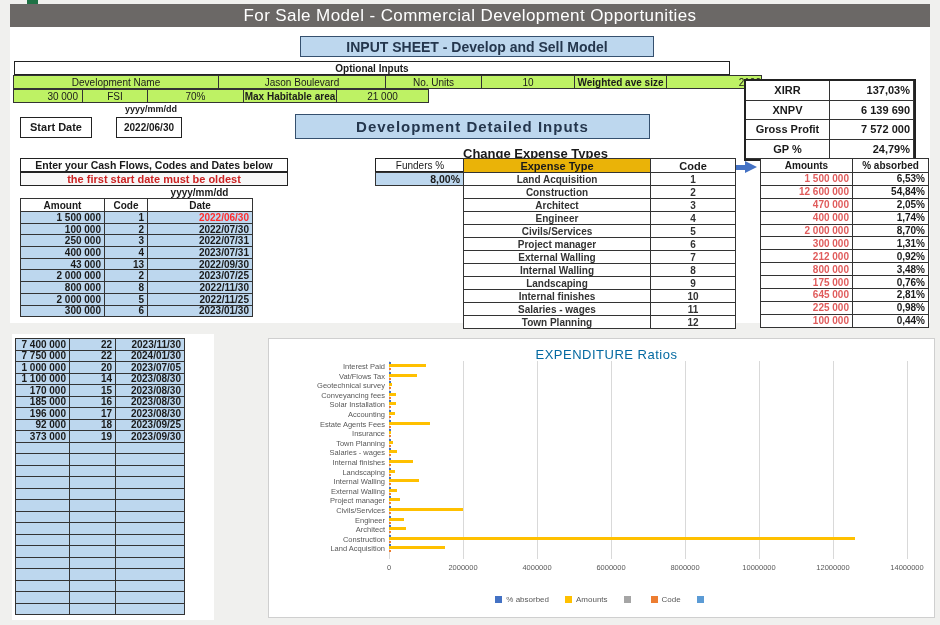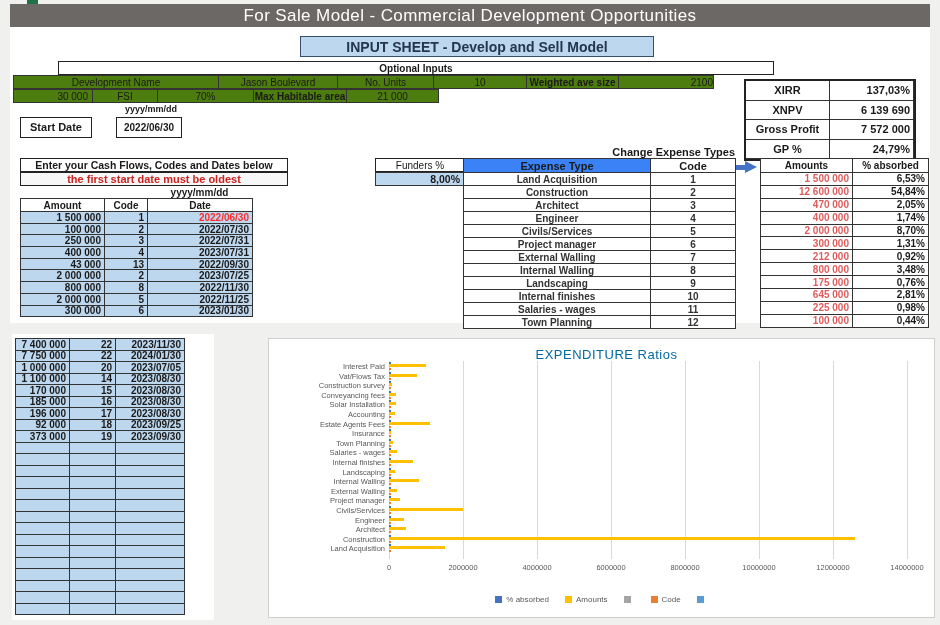--- a/index.html
+++ b/index.html
@@ -35,21 +35,21 @@
   .l-amt{width:54px;} .l-code{width:46px;} .l-date{width:69px;}
   .e-name{width:187px;} .e-code{width:85px;}
   .a-amt{width:92px;} .a-pct{width:76px;}
   .k-label{width:84px;} .k-val{width:84px;}
   
   .hbox{border:1.5px solid #222;background:#fff;text-align:center;font-weight:bold;}
   .small-label{font-size:7px;font-weight:bold;}
   
   .orow{position:absolute;display:flex;height:14px;}
   .ocell{box-sizing:border-box;border:1px solid #333;margin-left:-1px;font-size:10px;
-         display:flex;align-items:center;justify-content:center;background:#4d7c0f;white-space:nowrap;overflow:hidden;}
+         display:flex;align-items:center;justify-content:center;background:#bef264;white-space:nowrap;overflow:hidden;}
   
   .arrow{position:absolute;width:0;height:0;border-top:6px solid transparent;border-bottom:6px solid transparent;
          border-left:12px solid #4472c4;}
   .arrow-stem{position:absolute;background:#4472c4;height:5px;width:10px;}
   
   #chart{left:268px;top:338px;width:667px;height:280px;background:#fff;border:1px solid #cfcfcf;}
   .chart-title{position:absolute;left:5px;top:8px;width:100%;text-align:center;font-size:13px;color:#0369a1;letter-spacing:.5px;}
   .gridline{position:absolute;top:22px;width:1px;height:198px;background:#d9d9d9;}
   .crow{position:absolute;height:9.6px;left:0;width:100%;}
   .clabel{position:absolute;left:0;width:116px;text-align:right;font-size:7.5px;color:#595959;top:1px;}
@@ -67,31 +67,31 @@
 <div id="canvas">
 
   <div class="panel" style="left:10px;top:27px;width:920px;height:296px;"></div>
   <div class="panel" style="left:12px;top:334px;width:202px;height:286px;"></div>
 
   <div class="abs artifact"></div>
   <div class="abs bluebox" style="left:300px;top:36px;width:354px;height:21px;font-size:14px;line-height:20px;">INPUT SHEET - Develop and Sell Model</div>
 
   <div class="abs titlebar">For Sale Model - Commercial Development Opportunities</div>
 
-  <div class="abs hbox" style="left:14px;top:61px;width:716px;height:14px;font-size:10px;line-height:13px;border-width:1px;margin-left:44px;">Optional Inputs</div>
+  <div class="abs hbox" style="left:14px;top:61px;width:716px;height:14px;font-size:10px;line-height:13px;border-width:1px;">Optional Inputs</div>
   <div class="orow" style="left:14px;top:75px;">
     <div class="ocell" style="width:206px;">Development Name</div>
-    <div class="ocell blue" style="width:120px;">Jason Boulevard</div>
+    <div class="ocell blue" style="width:168px;">Jason Boulevard</div>
     <div class="ocell" style="width:97px;">No. Units</div>
     <div class="ocell blue" style="width:94px;">10</div>
     <div class="ocell small-label" style="width:93px;">Weighted ave size</div>
     <div class="ocell" style="width:96px;justify-content:flex-end;padding-right:0;">2100</div>
   </div>
   <div class="orow" style="left:14px;top:89px;">
-    <div class="ocell blue" style="width:80px;justify-content:flex-end;padding-right:4px;">30 000</div>
+    <div class="ocell blue" style="width:70px;justify-content:flex-end;padding-right:4px;">30 000</div>
     <div class="ocell" style="width:66px;">FSI</div>
     <div class="ocell blue" style="width:97px;">70%</div>
     <div class="ocell small-label" style="width:94px;">Max Habitable area</div>
     <div class="ocell" style="width:93px;">21 000</div>
   </div>
 
   <div id="kpi-table" class="tbl" style="left:744px;top:79px;">
       <div class="trow">
         <div class="tcell k-label center">XIRR</div>
         <div class="tcell k-val right">137,03%</div>
@@ -107,22 +107,23 @@
       <div class="trow">
         <div class="tcell k-label center">GP %</div>
         <div class="tcell k-val right">24,79%</div>
       </div>
     </div>
 
   <div class="abs small-label" style="left:118px;top:104px;width:66px;text-align:center;font-size:9px;">yyyy/mm/dd</div>
   <div class="abs hbox" style="left:20px;top:117px;width:72px;height:21px;font-size:11px;line-height:19px;">Start Date</div>
   <div class="abs hbox" style="left:116px;top:117px;width:66px;height:21px;font-size:10px;line-height:19px;">2022/06/30</div>
 
-
-  <div class="abs bold" style="left:463px;top:146px;width:272px;text-align:right;font-size:11px;">Change Expense Types</div>
+  <div class="abs bluebox" style="left:295px;top:114px;width:355px;height:25px;font-size:15px;line-height:24px;letter-spacing:1px;">Development Detailed Inputs</div>
+
+  <div class="abs bold" style="left:463px;top:146px;width:272px;text-align:left;font-size:13px;">Change Expense Types</div>
 
   <div class="abs hbox" style="left:20px;top:158px;width:268px;height:14px;font-size:10.5px;line-height:13px;">Enter your Cash Flows, Codes and Dates below</div>
   <div class="abs hbox" style="left:20px;top:172px;width:268px;height:14px;font-size:11px;line-height:13px;color:#cc2222;background:#f7f7f7;">the first start date must be oldest</div>
   <div class="abs bold" style="left:147px;top:187px;width:105px;text-align:center;font-size:10px;">yyyy/mm/dd</div>
   <div class="tbl" style="left:20px;top:198px;">
     <div class="trow" style="height:13px;">
       <div class="tcell c-amt center bold">Amount</div>
       <div class="tcell c-code center bold">Code</div>
       <div class="tcell c-date center bold">Date</div>
     </div>
@@ -175,21 +176,21 @@
         <div class="tcell c-date right blue">2023/01/30</div>
       </div>
     </div>
 
   <div class="abs hbox" style="left:375px;top:158px;width:90px;height:14px;font-size:10px;line-height:13px;font-weight:normal;border-width:1px;">Funders %</div>
   <div class="abs blue" style="left:375px;top:172px;width:90px;height:14px;border:1px solid #333;font-size:10.5px;font-weight:bold;
        display:flex;align-items:center;justify-content:flex-end;padding-right:4px;box-sizing:border-box;">8,00%</div>
 
   <div class="tbl" style="left:463px;top:158px;">
     <div class="trow" style="height:14px;">
-      <div class="tcell e-name center bold" style="font-size:11px;background:#3b82f6;">Expense Type</div>
+      <div class="tcell e-name center bold" style="font-size:11px;background:#eab308;">Expense Type</div>
       <div class="tcell e-code center bold" style="font-size:11px;background:#fff;">Code</div>
     </div>
   </div>
   <div id="exp-table" class="tbl" style="left:463px;top:172px;">
       <div class="trow">
         <div class="tcell e-name center">Land Acquisition</div>
         <div class="tcell e-code center">1</div>
       </div>
       <div class="trow">
         <div class="tcell e-name center">Construction</div>
@@ -441,21 +442,21 @@
           <div class="cbar" style="width: 37px; background: rgb(255, 192, 0);"></div>
           <div class="cmark" style="background: rgb(237, 125, 49); top: 7px;"></div>
         </div>
         <div class="crow" style="top: 31.6px;">
           <div class="clabel">Vat/Flows Tax</div>
           <div class="cmark" style="background: rgb(68, 114, 196); top: 1px;"></div>
           <div class="cbar" style="width: 28.305px; background: rgb(255, 192, 0);"></div>
           <div class="cmark" style="background: rgb(237, 125, 49); top: 7px;"></div>
         </div>
         <div class="crow" style="top: 41.2px;">
-          <div class="clabel">Construction survey</div>
+          <div class="clabel">Geotechnical survey</div>
           <div class="cmark" style="background: rgb(68, 114, 196); top: 1px;"></div>
           <div class="cbar" style="width: 3.404px; background: rgb(255, 192, 0);"></div>
           <div class="cmark" style="background: rgb(237, 125, 49); top: 7px;"></div>
         </div>
         <div class="crow" style="top: 50.8px;">
           <div class="clabel">Conveyancing fees</div>
           <div class="cmark" style="background: rgb(68, 114, 196); top: 1px;"></div>
           <div class="cbar" style="width: 7.252px; background: rgb(255, 192, 0);"></div>
           <div class="cmark" style="background: rgb(237, 125, 49); top: 7px;"></div>
         </div>

